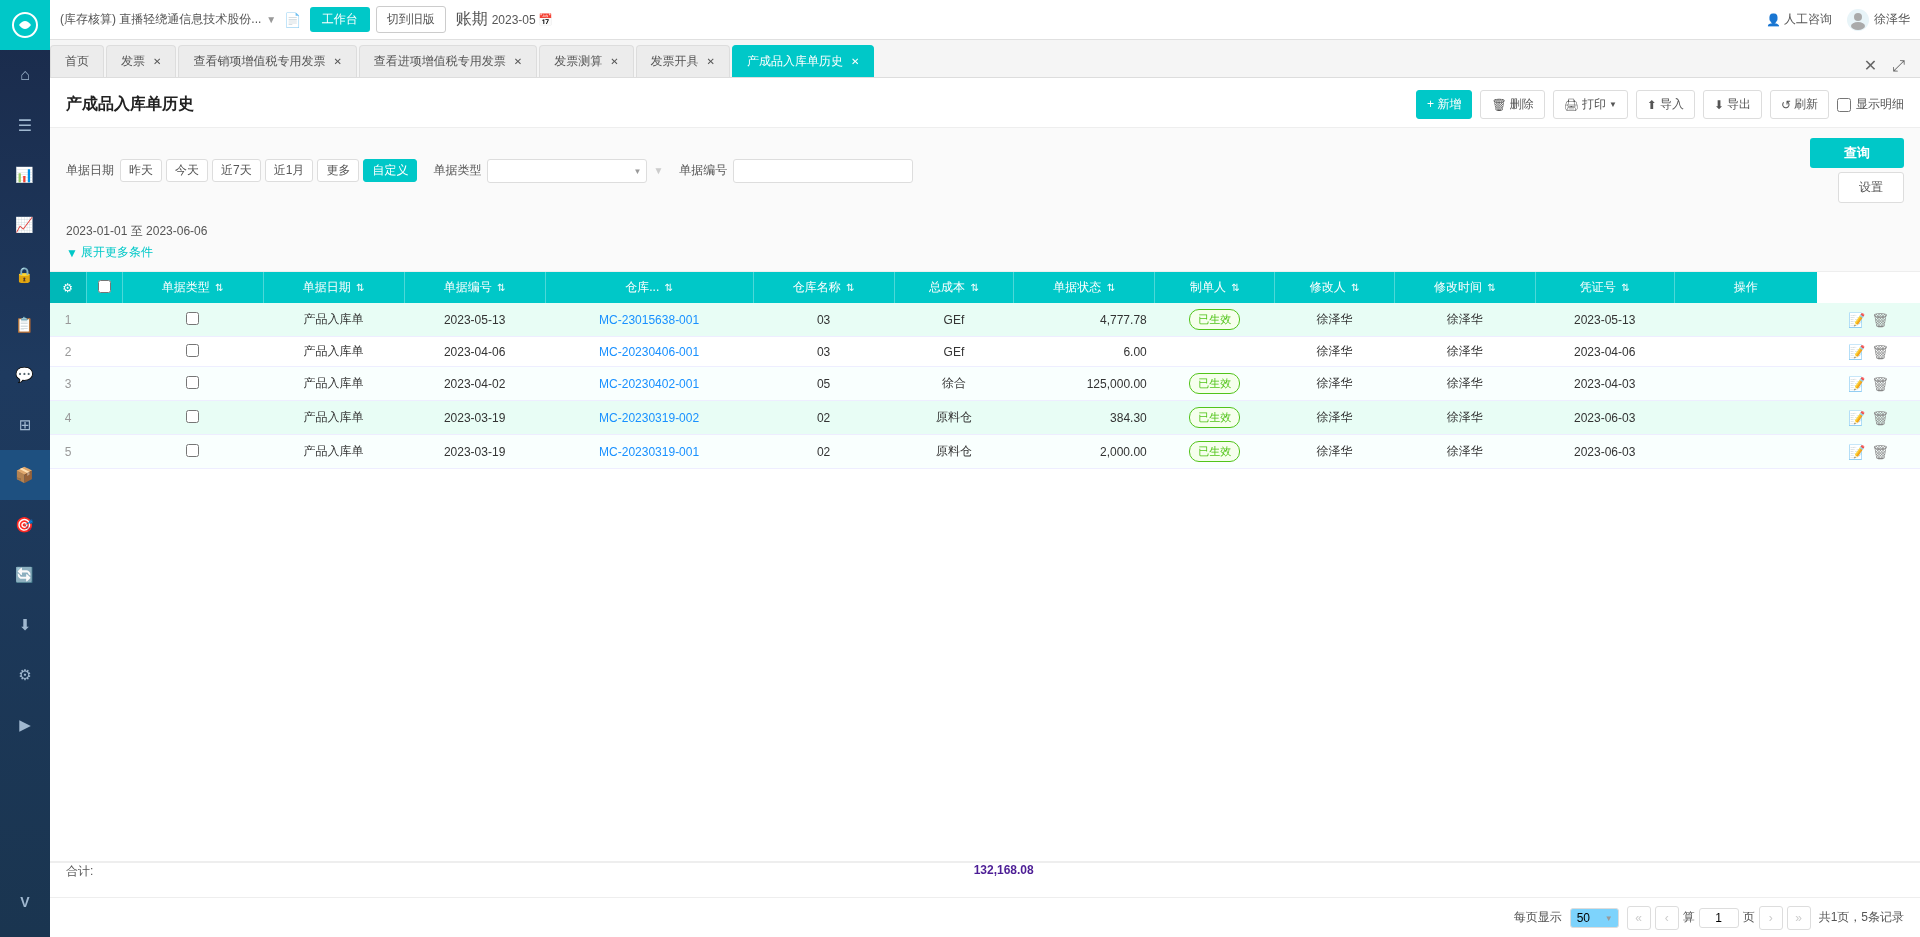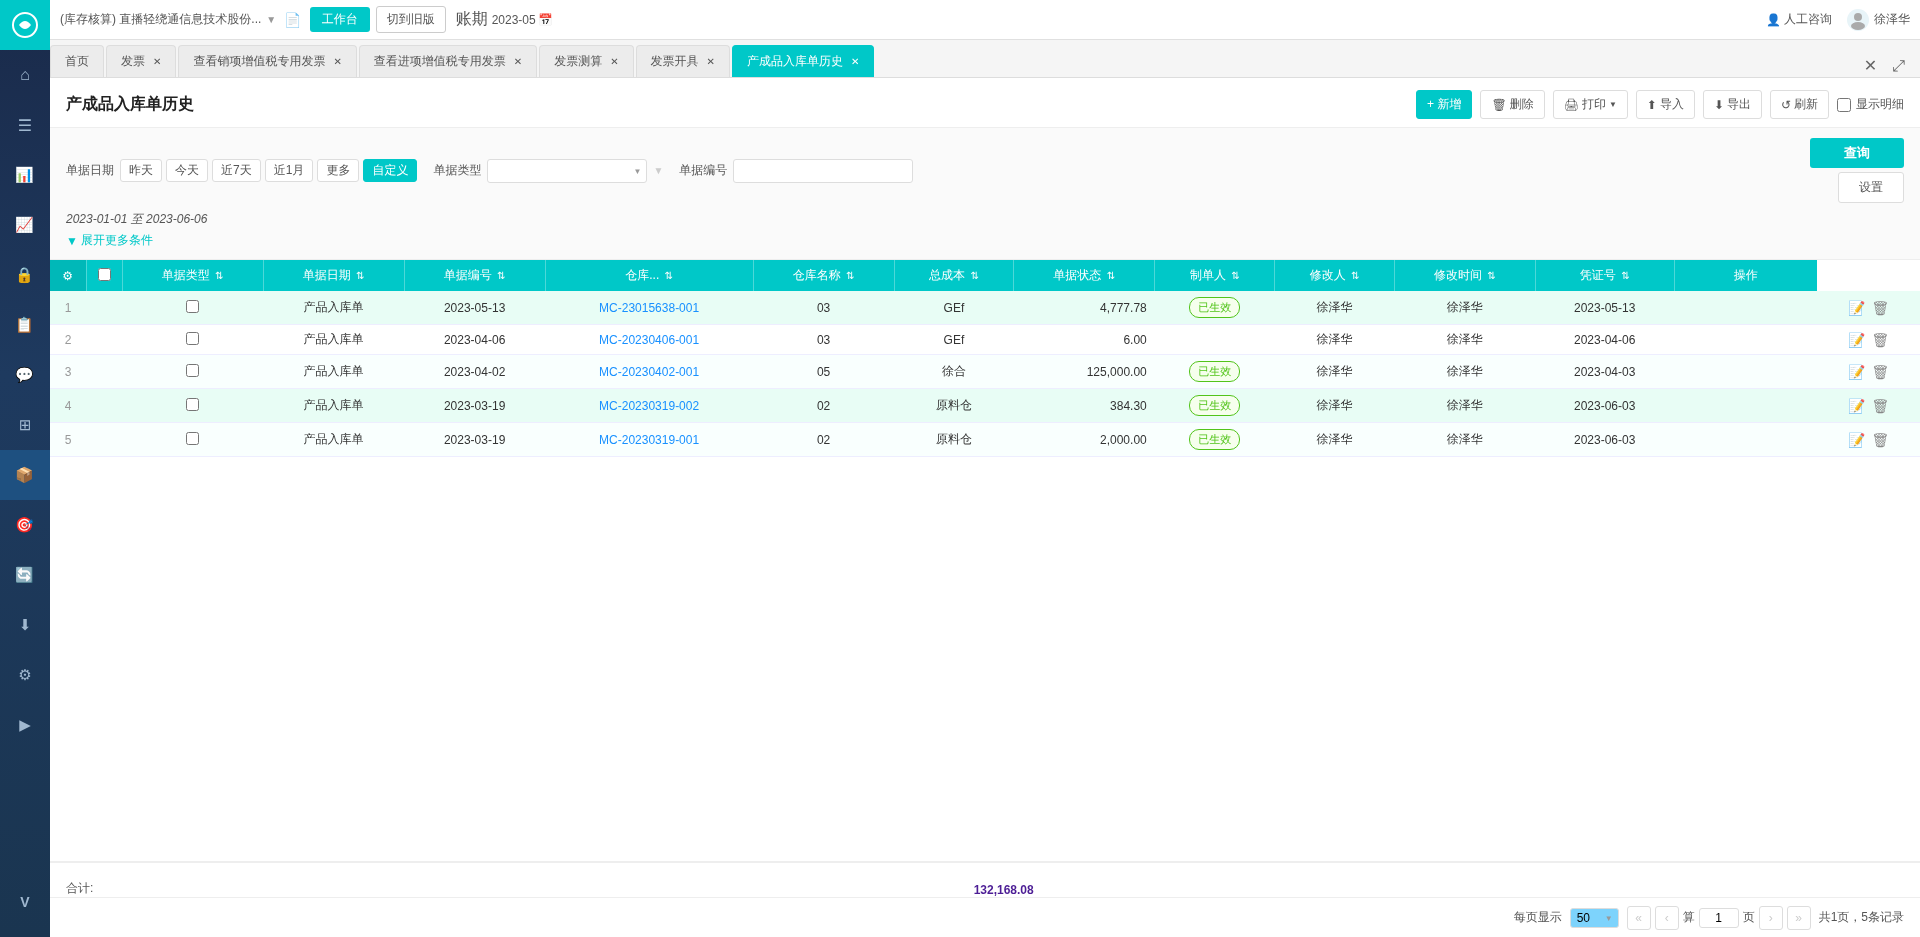--- a/index.html
+++ b/index.html
@@ -352,21 +352,21 @@
     th.settings-col { background: #00b8b8; }
 
     
     .cb-header { cursor: pointer; }
 
     
     .table-footer {
       height: 36px;
       border-top: 2px solid #eee;
       display: flex;
-      align-items: flex-end;
+      align-items: flex-start;
       padding: 0 16px;
       background: white;
       flex-shrink: 0;
       font-size: 12px;
       color: #555;
     }
     .total-label { color: #555; margin-right: 10px; }
     .total-value { color: #4c1d95; font-weight: bold; }
 
     
@@ -615,21 +615,21 @@
         </div>
         <div class="filter-group">
           <span class="filter-label">单据编号</span>
           <input type="text" class="filter-input" placeholder="" style="">
         </div>
         <div class="filter-actions">
           <button class="query-btn">查询</button>
           <button class="setting-btn">设置</button>
         </div>
       </div>
-      <div class="filter-row" style="margin-top: 4px; font-style: italic;">
+      <div class="filter-row" style="margin-top: 16px;">
         <span class="filter-date-range">2023-01-01 至 2023-06-06</span>
       </div>
       <div class="filter-row" style="margin-top: 4px;">
         <div class="expand-btn">
           <span>▼</span>
           <span>展开更多条件</span>
         </div>
       </div>
     </div>
 

